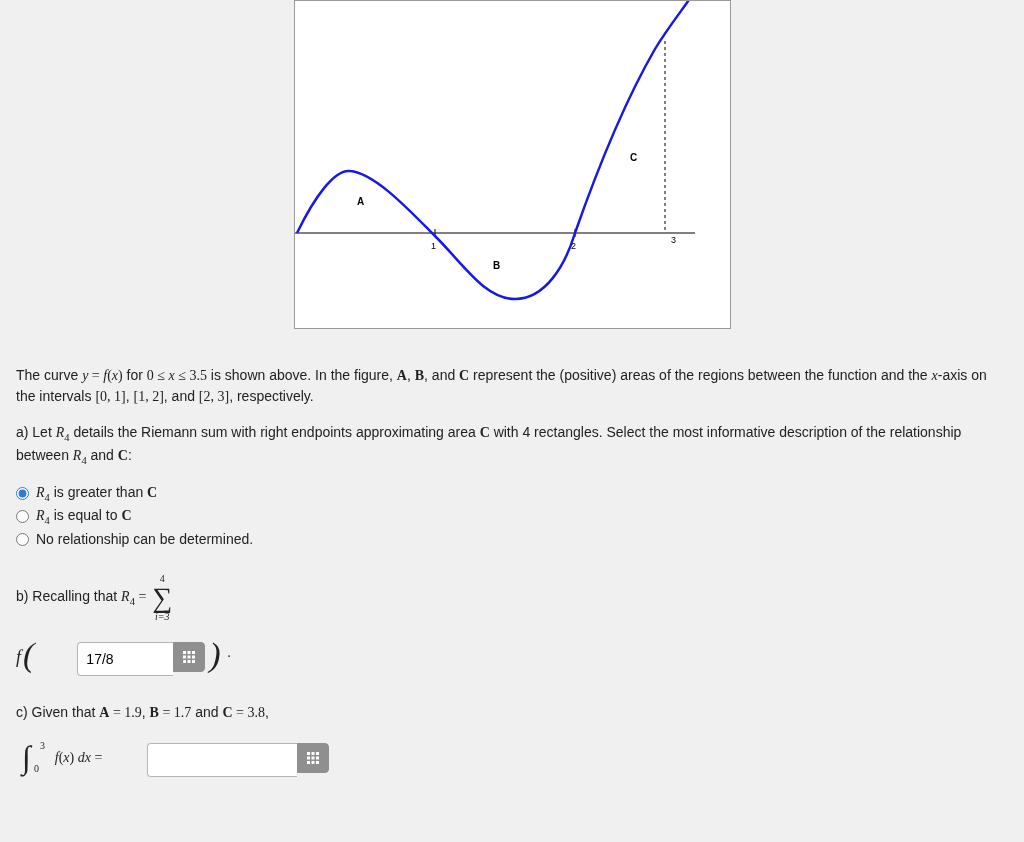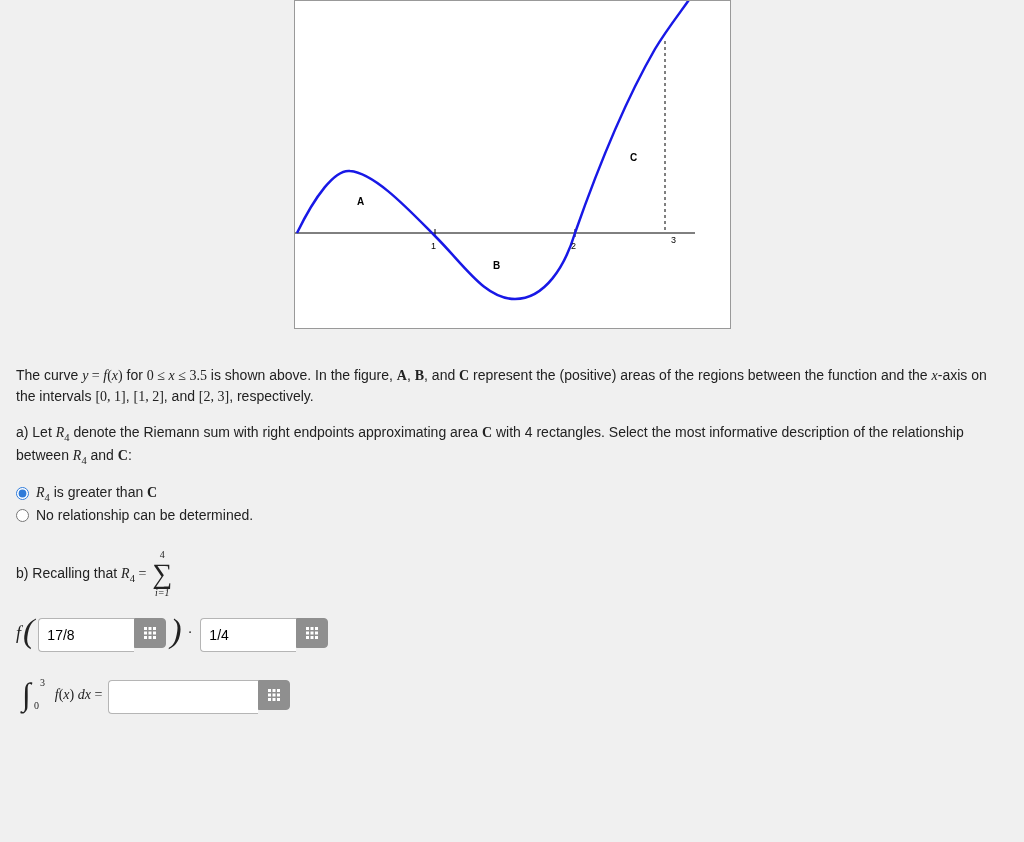--- a/index.html
+++ b/index.html
@@ -56,20 +56,21 @@
   .answer-box input {
     border: 1px solid #b5b5b5;
     border-right: none;
     border-radius: 4px 0 0 4px;
     padding: 16px 8px;
     font-size: 14px;
     width: 96px;
     background: #fff;
     box-sizing: border-box;
     height: 100%;
+    margin-left: 39px;
   }
   .answer-box .kbd-btn {
     background: #8f8f8f;
     border: 1px solid #8f8f8f;
     border-radius: 0 4px 4px 0;
     width: 30px;
     display: flex;
     align-items: center;
     justify-content: center;
     cursor: pointer;
@@ -135,40 +136,44 @@
   </div>
 </div>
 
 <div class="content">
 
   <div class="para">
     <span>The curve </span><span class="mi">y</span><span class="mr"> = </span><span class="mi">f</span><span class="mr">(</span><span class="mi">x</span><span class="mr">)</span><span> for </span><span class="mr">0 ≤ </span><span class="mi">x</span><span class="mr"> ≤ 3.5</span><span> is shown above. In the figure, </span><span class="mb">A</span><span>, </span><span class="mb">B</span><span>, and </span><span class="mb">C</span><span> represent the (positive) areas of the regions between the function and the </span><span class="mi">x</span><span>-axis on the intervals </span><span class="mr">[0, 1]</span><span>, </span><span class="mr">[1, 2]</span><span>, and </span><span class="mr">[2, 3]</span><span>, respectively.</span>
   </div>
 
   <div class="para">
-    <span>a) Let </span><span class="mi">R</span><span class="mr sub">4</span><span> denote the Riemann sum with right endpoints approximating area </span><span class="mb">C</span><span> with 4 rectangles. Select the most informative description of the relationship between </span><span class="mi">R</span><span class="mr sub">4</span><span> and </span><span class="mb">C</span><span>:</span>
+    <span>a) Let </span><span class="mi">R</span><span class="mr sub">4</span><span> details the Riemann sum with right endpoints approximating area </span><span class="mb">C</span><span> with 4 rectangles. Select the most informative description of the relationship between </span><span class="mi">R</span><span class="mr sub">4</span><span> and </span><span class="mb">C</span><span>:</span>
   </div>
 
   <div class="radios">
     <label class="radio-row">
       <input type="radio" name="pa" checked="" style="">
       <span><span class="mi">R</span><span class="mr sub">4</span><span> is greater than </span><span class="mb">C</span></span>
     </label>
     <label class="radio-row">
       <input type="radio" name="pa" style="">
+      <span><span class="mi">R</span><span class="mr sub">4</span><span> is equal to </span><span class="mb">C</span></span>
+    </label>
+    <label class="radio-row">
+      <input type="radio" name="pa" style="">
       <span>No relationship can be determined.</span>
     </label>
   </div>
 
   <div class="para" style="display:flex;align-items:center;flex-wrap:wrap;gap:2px;">
     <span><span>b) Recalling that </span><span class="mi">R</span><span class="mr sub">4</span><span class="mr"> = </span></span>
     <span class="sum">
       <div class="top">4</div>
       <div class="sigma">∑</div>
-      <div class="bot"><span class="mi">i=1</span></div>
+      <div class="bot"><span class="mi">i=3</span></div>
     </span>
   </div>
 
   <div class="partb-row">
     <span class="mi" style="font-size:18px">f</span>
     <span class="bigparen">(</span>
     <span class="answer-box">
       <input type="text" value="17/8" style="">
       <span class="kbd-btn">
         <svg width="14" height="14" viewBox="0 0 14 14">
@@ -181,40 +186,25 @@
               <rect x="10" y="5.5" width="3" height="3"></rect>
               <rect x="1" y="10" width="3" height="3"></rect>
               <rect x="5.5" y="10" width="3" height="3"></rect>
               <rect x="10" y="10" width="3" height="3"></rect>
             </g>
           </svg>
       </span>
     </span>
     <span class="bigparen">)</span>
     <span class="mr" style="padding:0 4px">·</span>
-    <span class="answer-box">
-      <input type="text" value="1/4" style="">
-      <span class="kbd-btn">
-        <svg width="14" height="14" viewBox="0 0 14 14">
-            <g fill="#fff">
-              <rect x="1" y="1" width="3" height="3"></rect>
-              <rect x="5.5" y="1" width="3" height="3"></rect>
-              <rect x="10" y="1" width="3" height="3"></rect>
-              <rect x="1" y="5.5" width="3" height="3"></rect>
-              <rect x="5.5" y="5.5" width="3" height="3"></rect>
-              <rect x="10" y="5.5" width="3" height="3"></rect>
-              <rect x="1" y="10" width="3" height="3"></rect>
-              <rect x="5.5" y="10" width="3" height="3"></rect>
-              <rect x="10" y="10" width="3" height="3"></rect>
-            </g>
-          </svg>
-      </span>
-    </span>
-  </div>
-
+  </div>
+
+  <div class="para">
+    <span>c) Given that </span><span class="mb">A</span><span class="mr"> = 1.9</span><span>, </span><span class="mb">B</span><span class="mr"> = 1.7</span><span> and </span><span class="mb">C</span><span class="mr"> = 3.8</span><span>,</span>
+  </div>
 
   <div class="partc-row">
     <span class="intg">
       <span class="isym">∫</span>
       <span class="ul">3</span>
       <span class="ll">0</span>
     </span>
     <span style="margin-left:20px"><span class="mi">f</span><span class="mr">(</span><span class="mi">x</span><span class="mr">)</span><span class="mi"> dx</span><span class="mr"> = </span></span>
     <span class="answer-box" style="margin-left:4px">
       <input type="text" style="width: 150px;" value="">

